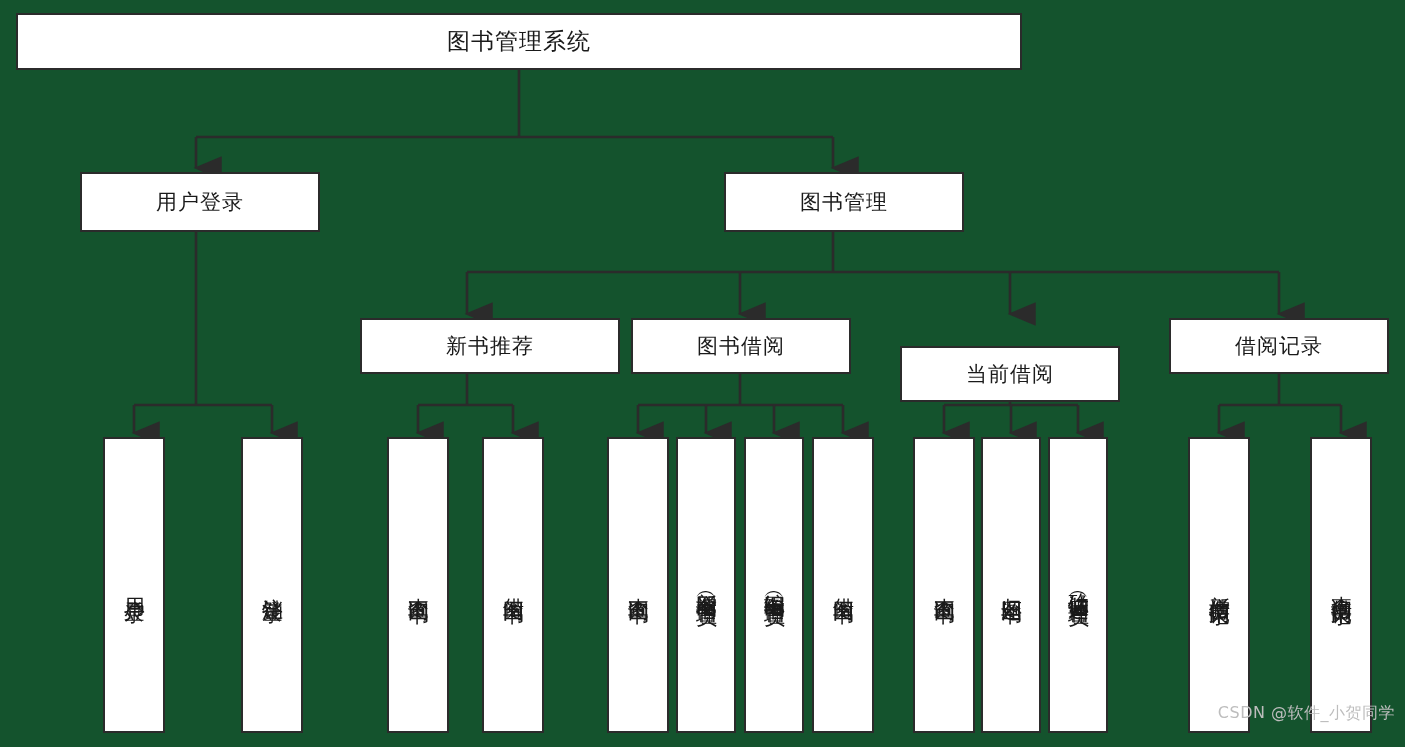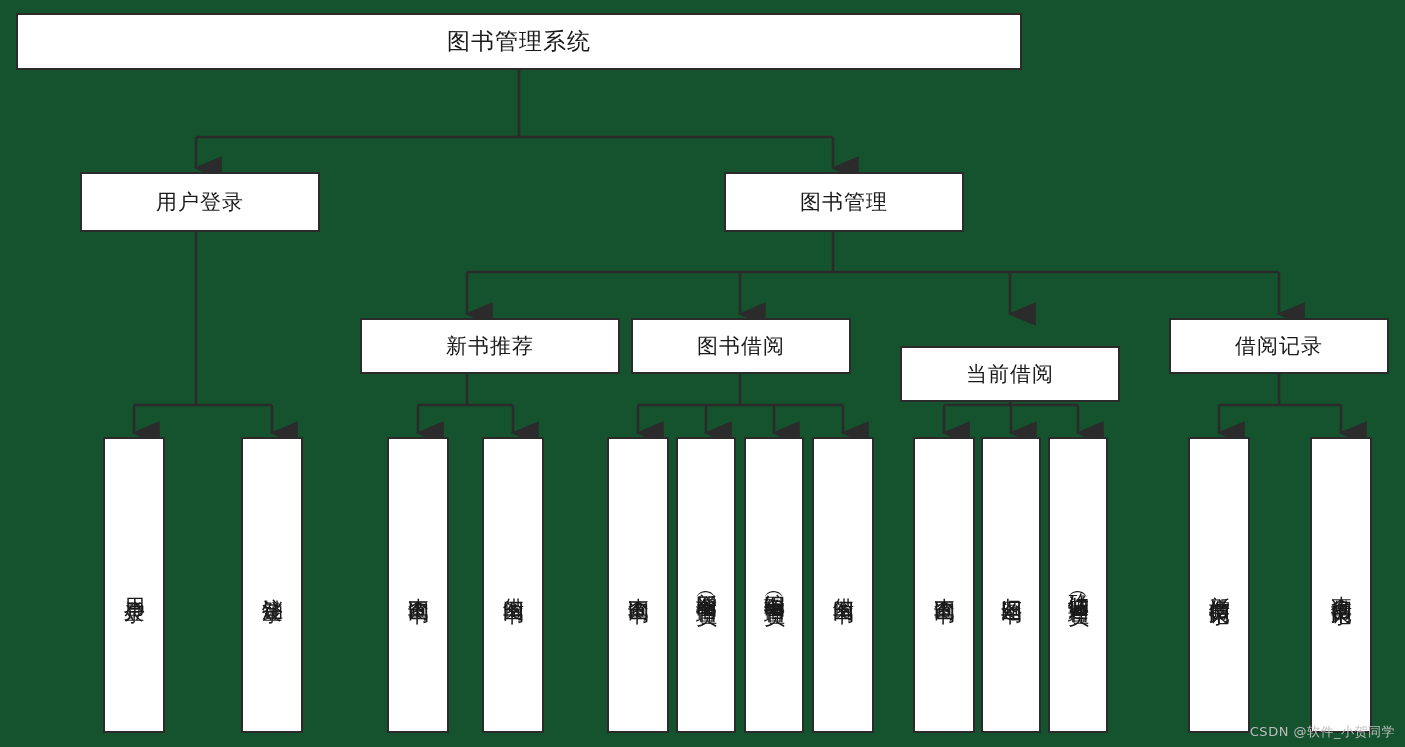--- a/index.html
+++ b/index.html
@@ -61,22 +61,22 @@
     align-items: center;
     justify-content: center;
   }
   .htext {
     white-space: nowrap;
     letter-spacing: 1px;
   }
   #watermark {
     position: absolute;
     right: 10px;
-    bottom: 6px;
-    font-size: 13px;
+    bottom: 23px;
+    font-size: 16px;
     color: #bdbdbd;
     letter-spacing: 0.5px;
     z-index: 5;
     white-space: nowrap;
   }
 </style>
 </head>
 <body>
 
 <div id="canvas">

